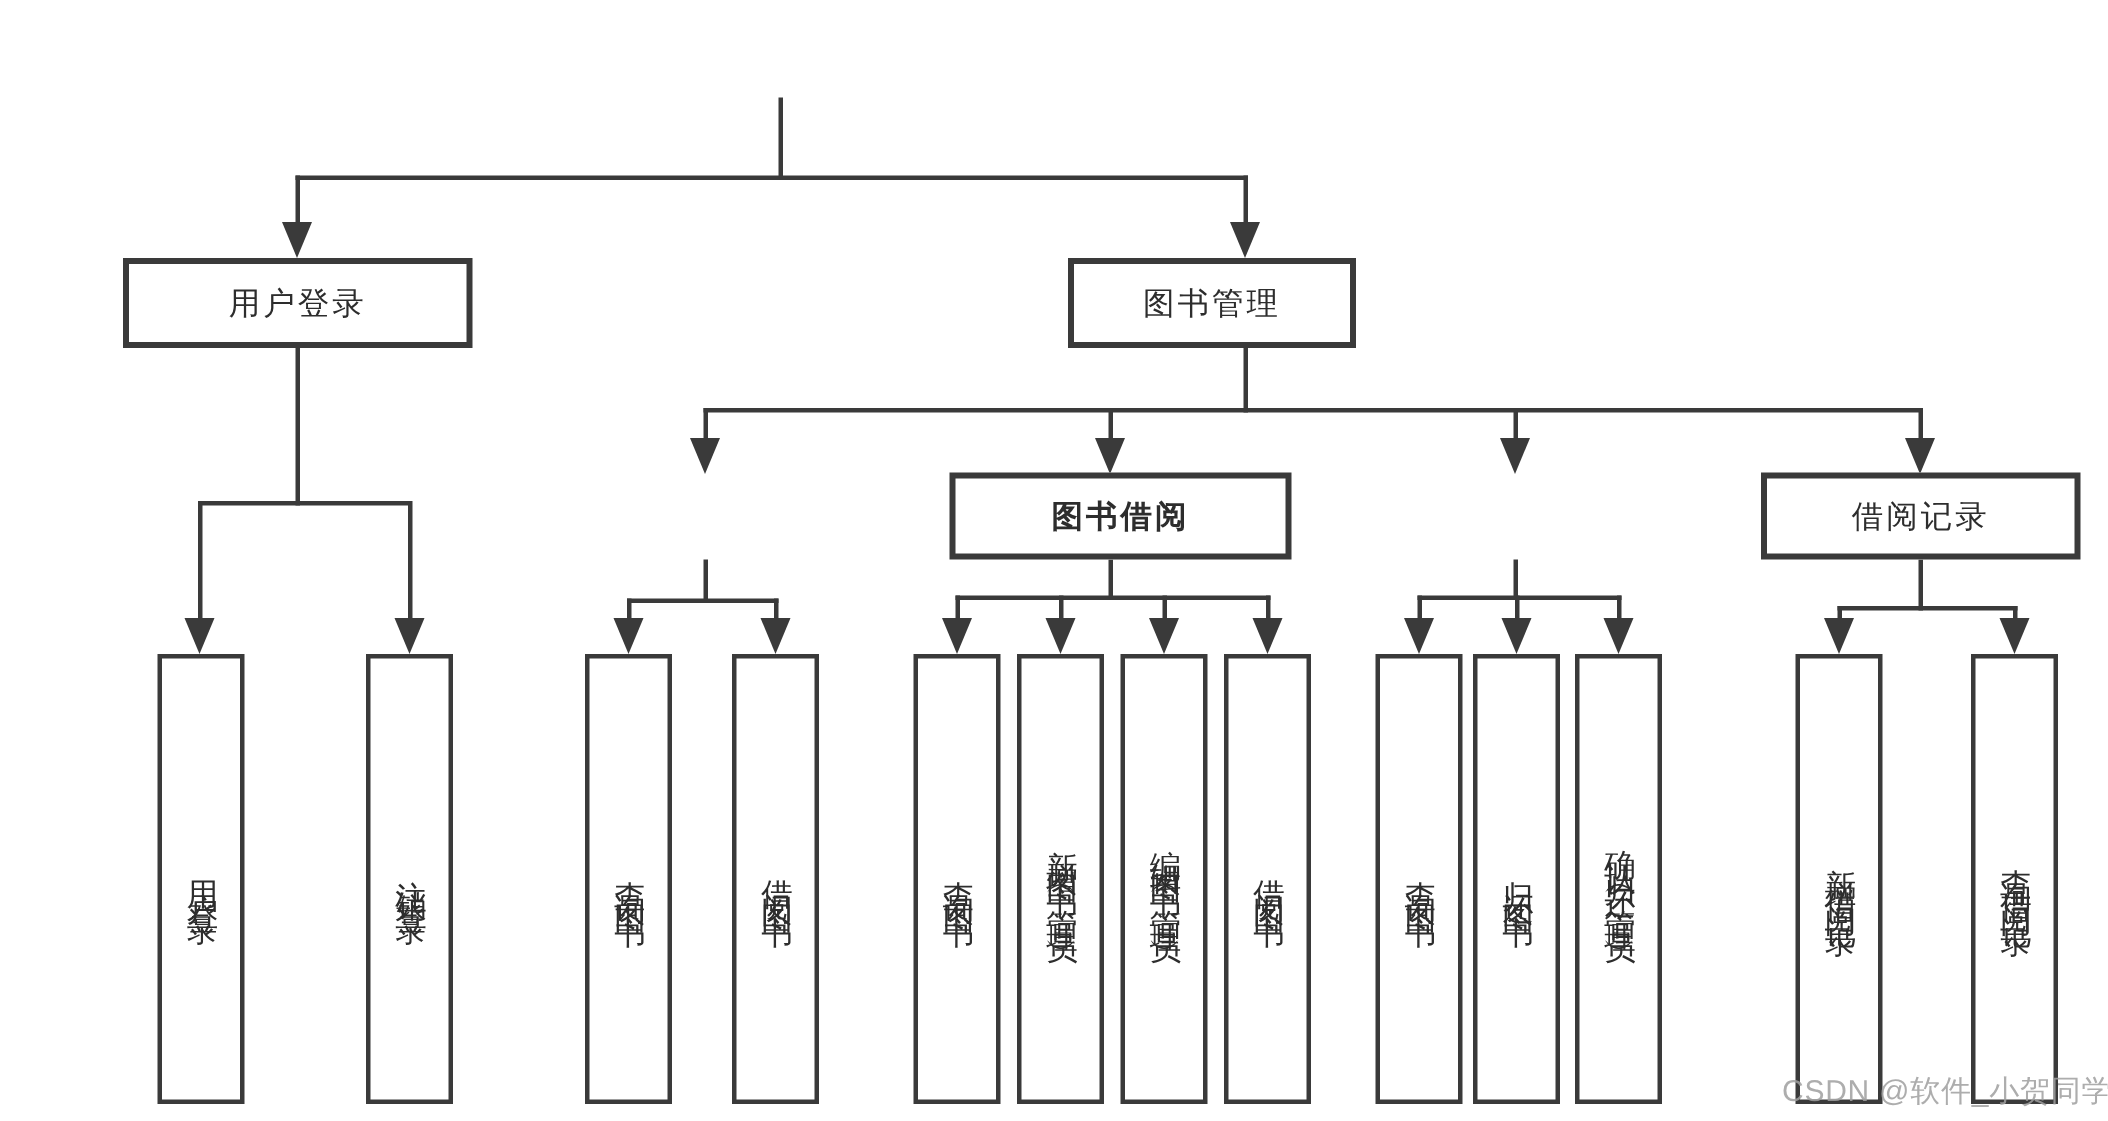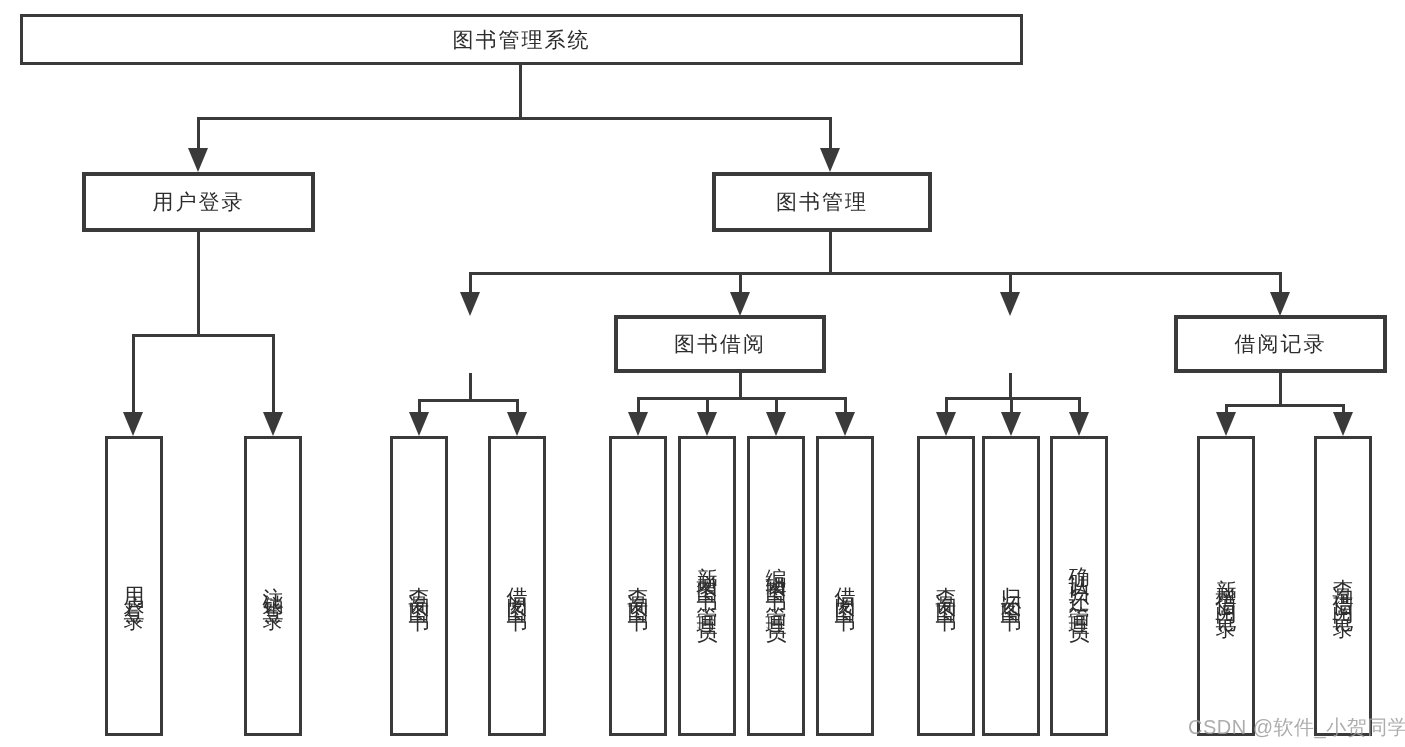--- a/index.html
+++ b/index.html
@@ -44,51 +44,50 @@
     position:absolute;left:1188px;top:714px;z-index:5;
     font-size:20px;color:var(--wm);opacity:.85;white-space:nowrap;
     letter-spacing:0.5px;
   }
 </style>
 </head>
 <body>
 
 <div class="canvas">
 
-  <div class="hbox" style="left:20px;top:14px;width:1003px;height:51px;">图书管理系统</div>
 
   <div class="vl" style="left:519px;top:65px;height:54px;"></div>
   <div class="hl" style="left:197px;top:117px;width:635px;"></div>
   <div class="vl" style="left:197px;top:117px;height:33px;"></div>
   <div class="ah" style="left:188px;top:148px;"></div>
   <div class="vl" style="left:829px;top:117px;height:33px;"></div>
   <div class="ah" style="left:820px;top:148px;"></div>
 
   <div class="hbox thick" style="left:82px;top:172px;width:233px;height:60px;">用户登录</div>
-  <div class="hbox thick" style="left:712px;top:172px;width:220px;height:60px;">图书管理</div>
+  <div class="hbox thick" style="left:712px;top:172px;width:192px;height:60px;">图书管理</div>
 
   <div class="vl" style="left:197px;top:232px;height:105px;"></div>
   <div class="hl" style="left:132px;top:334px;width:142px;"></div>
   <div class="vl" style="left:132px;top:334px;height:80px;"></div>
   <div class="ah" style="left:123px;top:412px;"></div>
   <div class="vl" style="left:272px;top:334px;height:80px;"></div>
   <div class="ah" style="left:263px;top:412px;"></div>
 
   <div class="vl" style="left:829px;top:232px;height:43px;"></div>
   <div class="hl" style="left:469px;top:272px;width:813px;"></div>
   <div class="vl" style="left:469px;top:272px;height:22px;"></div>
   <div class="ah" style="left:460px;top:292px;"></div>
   <div class="vl" style="left:739px;top:272px;height:22px;"></div>
   <div class="ah" style="left:730px;top:292px;"></div>
   <div class="vl" style="left:1009px;top:272px;height:22px;"></div>
   <div class="ah" style="left:1000px;top:292px;"></div>
   <div class="vl" style="left:1279px;top:272px;height:22px;"></div>
   <div class="ah" style="left:1270px;top:292px;"></div>
 
-  <div class="hbox thick" style="left:614px;top:315px;width:212px;height:58px;">图书借阅</div>
+  <div class="hbox thick" style="left:633px;top:315px;width:228px;height:58px;font-weight:bold;">图书借阅</div>
   <div class="hbox thick" style="left:1174px;top:315px;width:213px;height:58px;">借阅记录</div>
 
   <div class="vl" style="left:469px;top:373px;height:29px;"></div>
   <div class="hl" style="left:418px;top:399px;width:101px;"></div>
   <div class="vl" style="left:418px;top:399px;height:15px;"></div>
   <div class="ah" style="left:409px;top:412px;"></div>
   <div class="vl" style="left:516px;top:399px;height:15px;"></div>
   <div class="ah" style="left:507px;top:412px;"></div>
 
   <div class="vl" style="left:739px;top:373px;height:27px;"></div>

